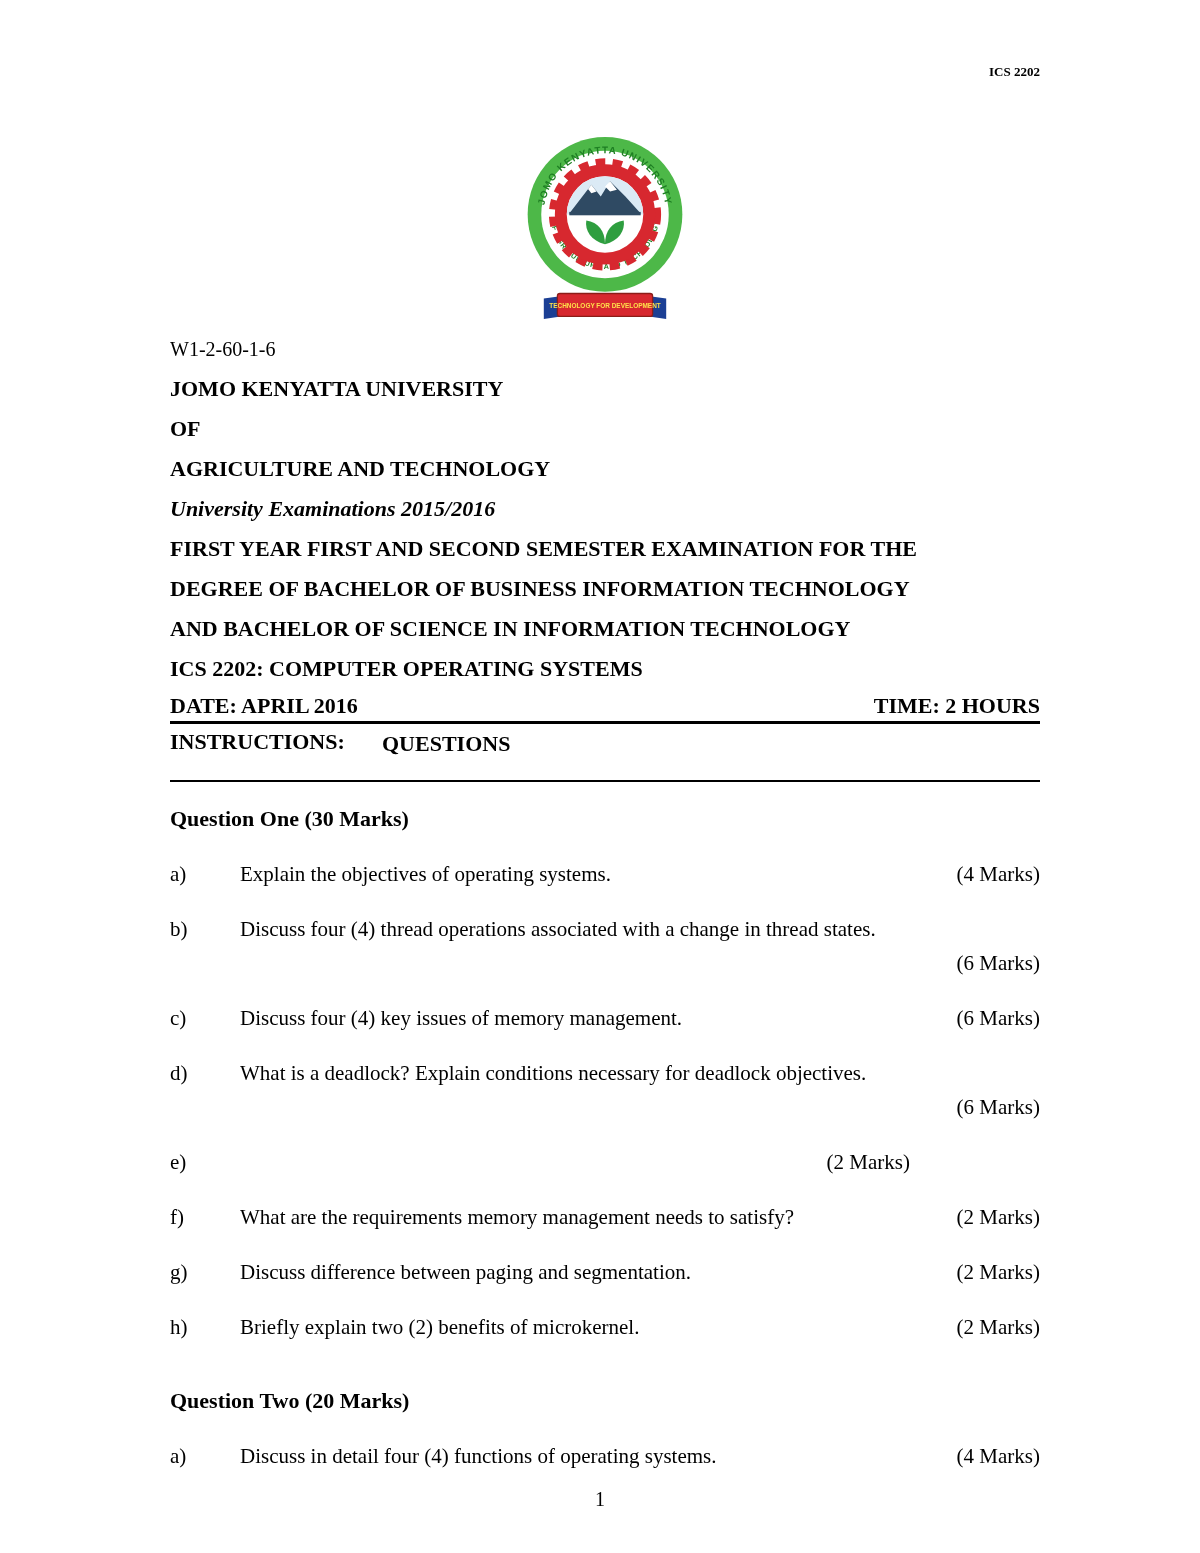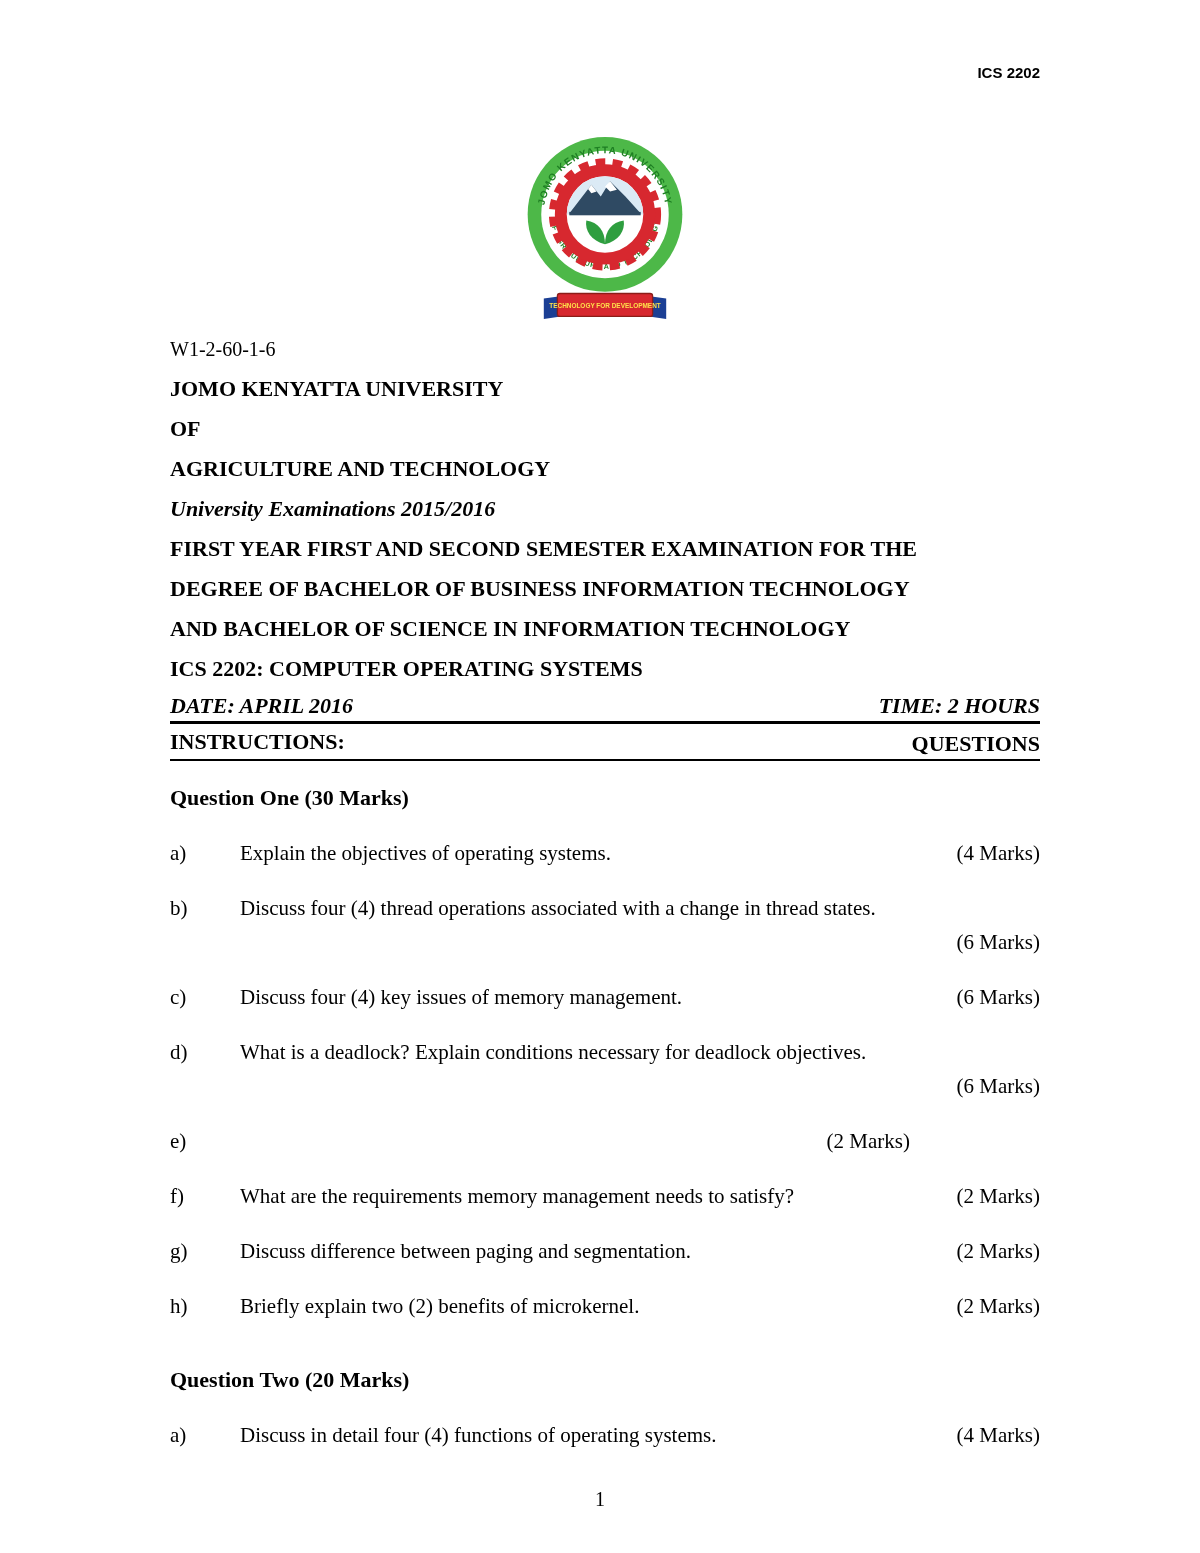--- a/index.html
+++ b/index.html
@@ -4,40 +4,40 @@
 <style>
   * { margin:0; padding:0; box-sizing:border-box; }
   html,body { background:#ffffff; }
   body {
     width:1200px; height:1553px; position:relative; overflow:hidden;
     font-family:"Liberation Serif", serif; color:#000;
   }
   .page { padding:64px 160px 0 170px; height:100%; position:relative; }
 
   .course-code {
-    text-align:right; font-weight:bold; font-size:15px; height:22px;
-    font-family:Liberation Sans, sans-serif;
+    text-align:right; font-weight:bold; font-size:13px; height:22px;
+    font-family:Liberation Serif, serif;
   }
 
   .logo-wrap { display:flex; justify-content:center; margin-top:46px; }
   .logo-wrap svg { display:block; }
 
   .title-block { text-align:left; line-height:40px; font-size:22px; }
   .t-regular { font-weight:normal; font-size:20px; }
   .t-bold { font-weight:bold; }
   .t-bolditalic { font-weight:bold; font-style:italic; }
 
   .date-row {
     display:flex; justify-content:space-between; align-items:center;
     font-weight:bold; font-size:22px; margin-top:4px;
-    border-bottom:3px solid #000; padding-bottom:2px;font-style:italic;
+    border-bottom:3px solid #000; padding-bottom:2px;
   }
   .instructions {
     display:flex; font-weight:bold; font-size:22px; margin-top:5px;
-    border-bottom:2px solid #000; padding-bottom:1px;justify-content:space-between;
+    border-bottom:2px solid #000; padding-bottom:22px;
   }
   .instructions .ins-label { width:212px; flex:0 0 212px; }
   .instructions .ins-text { line-height:29px; }
 
   .section { margin-top:24px; }
   .section-title { font-weight:bold; font-size:22px; }
   .section + .section .section-title { margin-top:48px; }
 
   .q-item { margin-top:30px; font-size:21px; }
   .q-row { display:grid; grid-template-columns:70px 1fr 130px; align-items:baseline; }

